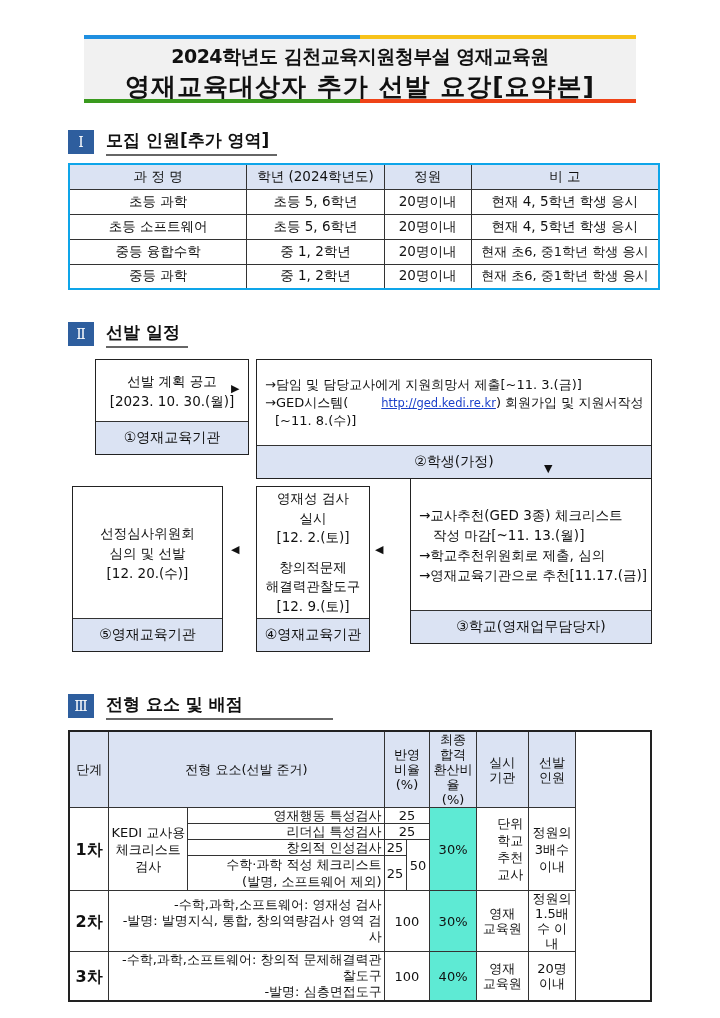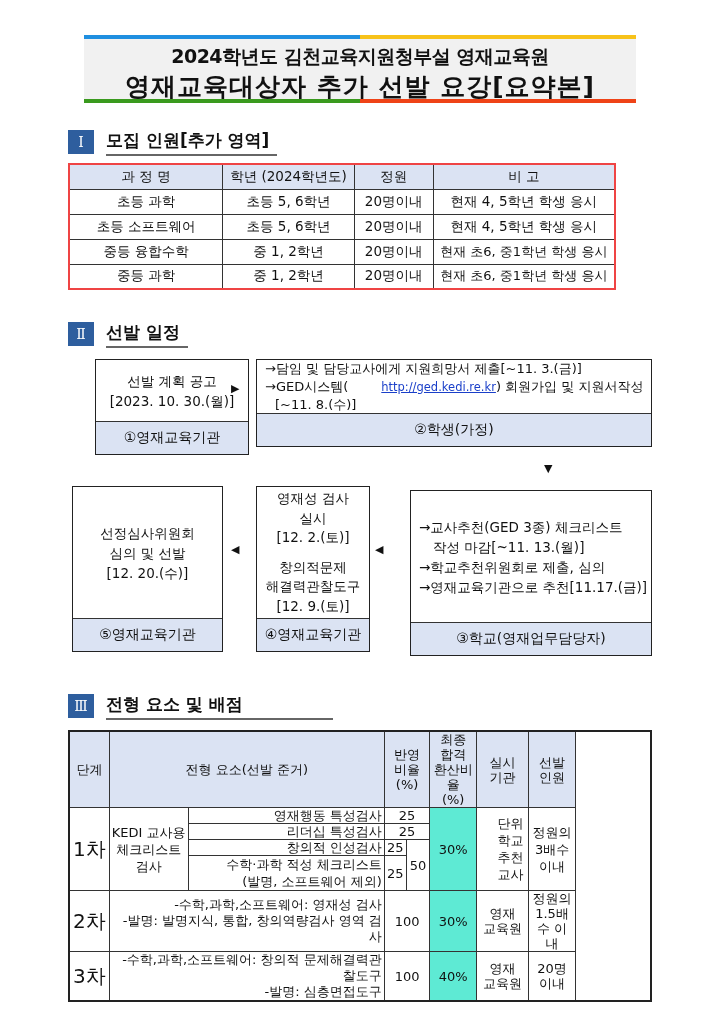--- a/index.html
+++ b/index.html
@@ -15,40 +15,40 @@
   .title-1 { position: absolute; top: 9px; width: 100%; text-align: center; font-size: 19px; font-weight: bold; letter-spacing: -0.5px; }
   .title-2 { position: absolute; top: 35px; width: 100%; text-align: center; font-size: 25px; font-weight: bold; letter-spacing: 1px; }
 
   
   .sec-head { position: absolute; left: 68px; height: 28px; display: flex; align-items: center; }
   .sec-num { width: 26px; height: 24px; background: #2e5e9e; color: #fff; font-family: "DejaVu Serif", serif; font-size: 14px; display: flex; align-items: center; justify-content: center; }
   .sec-title { margin-left: 12px; font-size: 17px; font-weight: bold; padding-bottom: 2px; border-bottom: 2px solid #666; padding-right: 8px; }
 
   
   table { border-collapse: collapse; position: absolute; }
-  .t1 { left: 68px; top: 163px; width: 548px; border: 2px solid #ef4444; }
+  .t1 { left: 68px; top: 163px; width: 592px; border: 2px solid #0ea5e9; }
   .t1 td, .t1 th { border: 1px solid #333; text-align: center; font-size: 13.5px; font-weight: normal; height: 25px; padding: 0 2px; white-space: nowrap; }
   .t1 th { background: #dbe3f3; }
   .t1 td.cap { font-size: 13px; }
 
   
   .box { position: absolute; border: 1.5px solid #222; background: #fff; }
   .box .content { position: absolute; left: 0; right: 0; top: 0; display: flex; flex-direction: column; justify-content: center; align-items: center; text-align: center; font-size: 13.5px; line-height: 20px; }
   .box .content.left { align-items: flex-start; text-align: left; padding-left: 8px; }
   .box .foot { position: absolute; left: 0; right: 0; bottom: 0; height: 33px; background: #dbe3f3; border-top: 1px solid #333; display: flex; align-items: center; justify-content: center; font-size: 14px; }
   .arrow { position: absolute; font-size: 11px; color: #111; }
   .link { color: #1a3fc9; text-decoration: underline; font-size: 11.5px; margin-left: 33px; }
 
   
   .t3 { left: 68px; top: 730px; width: 584px; border: 2px solid #222; }
   .t3 td, .t3 th { border: 1px solid #333; text-align: center; font-size: 13px; font-weight: normal; padding: 0 2px; line-height: 15px; }
   .t3 th { background: #dbe3f3; height: 60px; }
   .t3 td.blue { background: #5eead4; }
   .t3 td.left { text-align: right; padding-left: 6px; }
-  .t3 td.stage { font-weight: normal; font-size: 20px; }
+  .t3 td.stage { font-weight: bold; font-size: 16px; }
   .t3 .sub td { height: 16px; }
 </style>
 </head>
 <body>
 
 <div class="title-banner">
   <div class="bar-top">
       <div class="l"></div>
       <div class="r"></div>
     </div>
@@ -113,21 +113,21 @@
 
 <div class="box" style="left:69px; top:359px; width:154px; height:96px;margin-left:26px;">
   <div class="content" style="bottom:33px;">
     <div>선발 계획 공고</div>
     <div>[2023. 10. 30.(월)]</div>
   </div>
   <div class="foot">①영재교육기관</div>
 </div>
 <div class="arrow" style="left:231px; top:382px;">▶</div>
 
-<div class="box" style="left:256px; top:359px; width:396px; height:88px;">
+<div class="box" style="left:256px; top:359px; width:396px; height:120px;">
   <div class="content left" style="bottom:33px; line-height:18px; font-size:13px;">
     <div>→담임 및 담당교사에게 지원희망서 제출[~11. 3.(금)]</div>
     <div>
       <span>→GED시스템(</span><span class="link">http://ged.kedi.re.kr</span><span>) 회원가입 및 지원서작성</span>
     </div>
     <div style="padding-left:10px;">[~11. 8.(수)]</div>
   </div>
   <div class="foot">②학생(가정)</div>
 </div>
 
@@ -150,21 +150,21 @@
     <div>[12. 2.(토)]</div>
     <div style="height:10px;"></div>
     <div>창의적문제</div>
     <div>해결력관찰도구</div>
     <div>[12. 9.(토)]</div>
   </div>
   <div class="foot">④영재교육기관</div>
 </div>
 <div class="arrow" style="left:375px; top:543px;">◀</div>
 
-<div class="box" style="left:410px; top:490px; width:242px; height:166px;">
+<div class="box" style="left:410px; top:478px; width:242px; height:166px;">
   <div class="content left" style="bottom:33px;">
     <div>→교사추천(GED 3종) 체크리스트</div>
     <div style="padding-left:14px;">작성 마감[~11. 13.(월)]</div>
     <div>→학교추천위원회로 제출, 심의</div>
     <div>→영재교육기관으로 추천[11.17.(금)]</div>
   </div>
   <div class="foot">③학교(영재업무담당자)</div>
 </div>
 
 <div class="sec-head" style="top:692px;">

